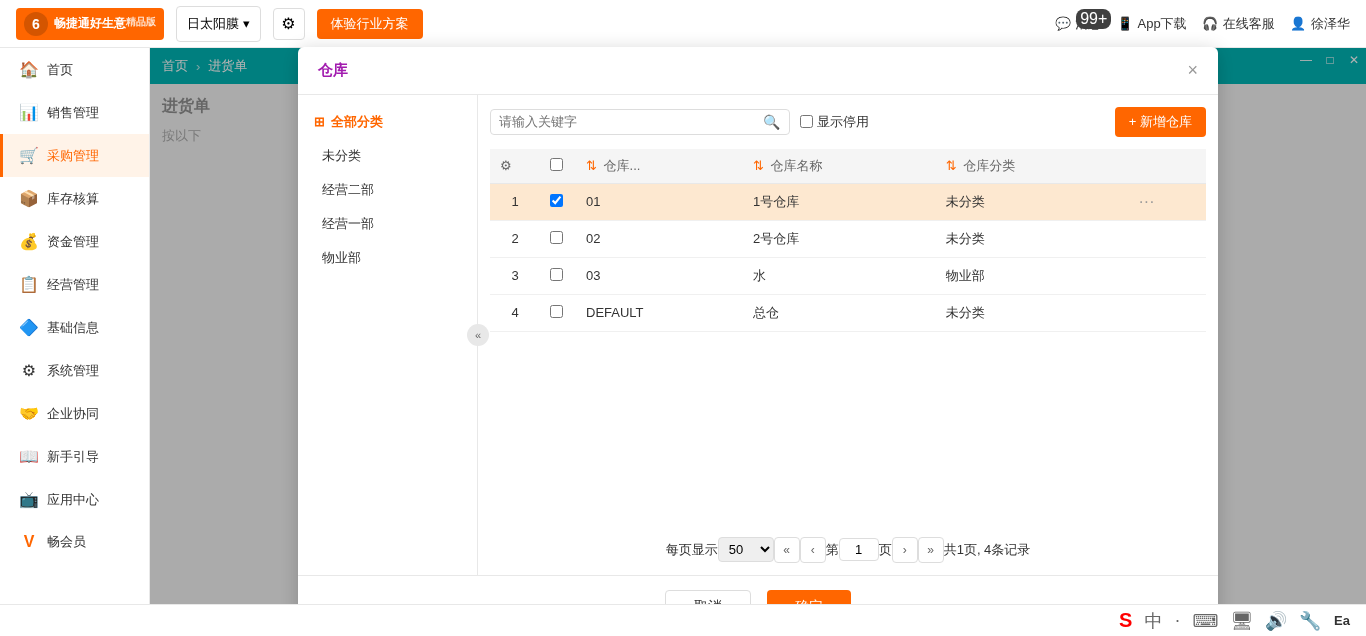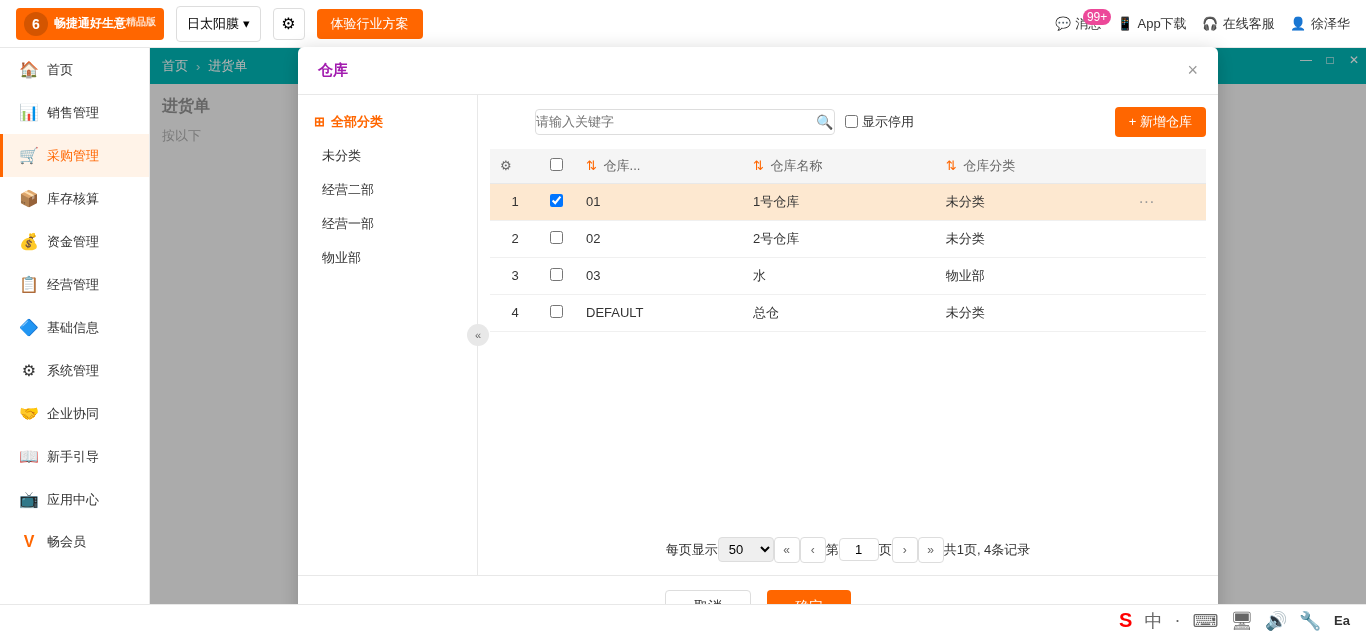--- a/index.html
+++ b/index.html
@@ -77,23 +77,23 @@
       align-items: center;
       gap: 4px;
       cursor: pointer;
       font-size: 13px;
       color: #333;
       position: relative;
     }
     .badge {
       position: absolute;
       top: -6px; right: -10px;
-      background: #ec4899;
+      background: #404040;
       color: #fff;
-      font-size: 12px;
+      font-size: 16px;
       padding: 1px 4px;
       border-radius: 8px;
     }
 
     
     .main-layout {
       display: flex;
       height: calc(636px - 48px);
     }
 
@@ -227,25 +227,24 @@
       display: flex;
       align-items: center;
       gap: 10px;
       margin-bottom: 12px;
     }
     .search-box {
       display: flex;
       align-items: center;
       border: 1px solid #ddd;
       border-radius: 4px;
-      padding: 4px 0;
+      padding: 4px 8px;
       gap: 20px;
       flex: 1;
       max-width: 300px;
-      margin-left: 45px;
     }
     .search-input {
       border: none;
       outline: none;
       font-size: 13px;
       flex: 1;
       color: #999;
     }
     .search-icon { color: #bbb; font-size: 14px; }
     .checkbox-label {

